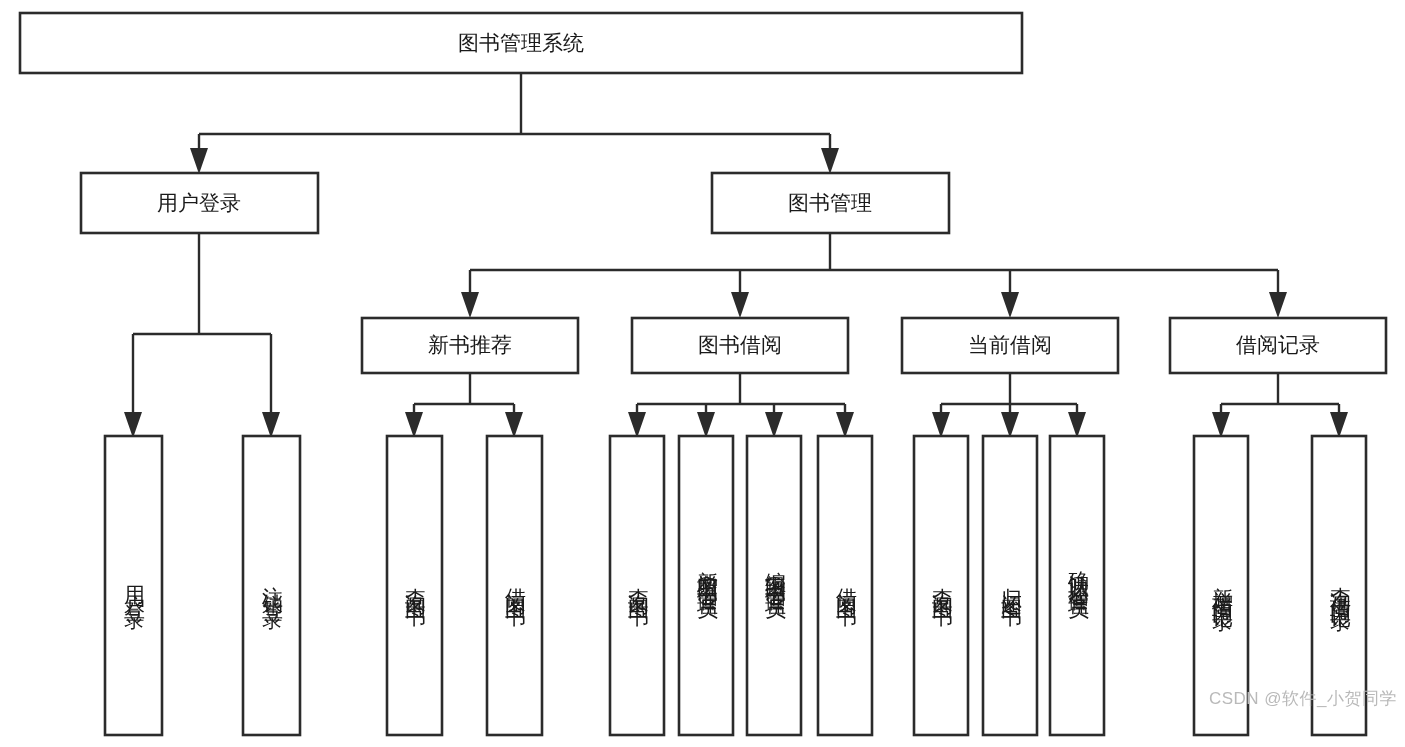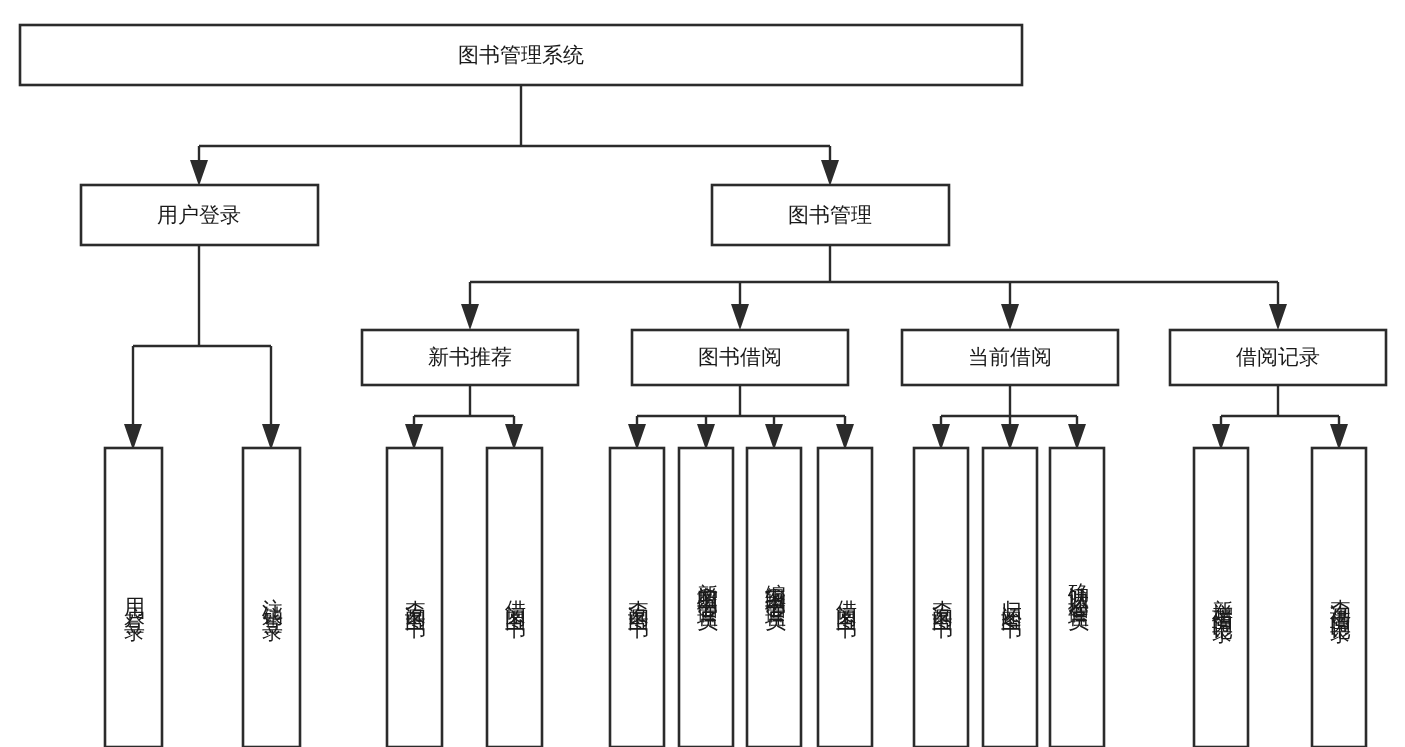--- a/index.html
+++ b/index.html
@@ -12,21 +12,20 @@
     width: 1405px;
     height: 747px;
     font-family: "Liberation Sans", "DejaVu Sans", sans-serif;
     overflow: hidden;
     position: relative;
   }
   #diagram-root {
     position: relative;
     width: 1405px;
     height: 714px;
-    margin-top: 12px;
   }
   svg#tree-svg {
     position: absolute;
     top: 0;
     left: 0;
     width: 1405px;
     height: 747px;
     display: block;
   }
   .node-box {
@@ -250,14 +249,15 @@
       <text class="node-label-v" x="1221" y="585" writing-mode="tb" glyph-orientation-vertical="0" style="letter-spacing:5px;">新增借阅记录</text>
     </g>
 
     <g>
       <rect class="node-box" x="1312" y="436" width="54" height="299"></rect>
       <text class="node-label-v" x="1339" y="585" writing-mode="tb" glyph-orientation-vertical="0" style="letter-spacing:5px;">查询借阅记录</text>
     </g>
 
   </svg>
 
+  <div class="watermark-text">CSDN @软件_小贺同学</div>
 
 </div>
 
 </body></html>

